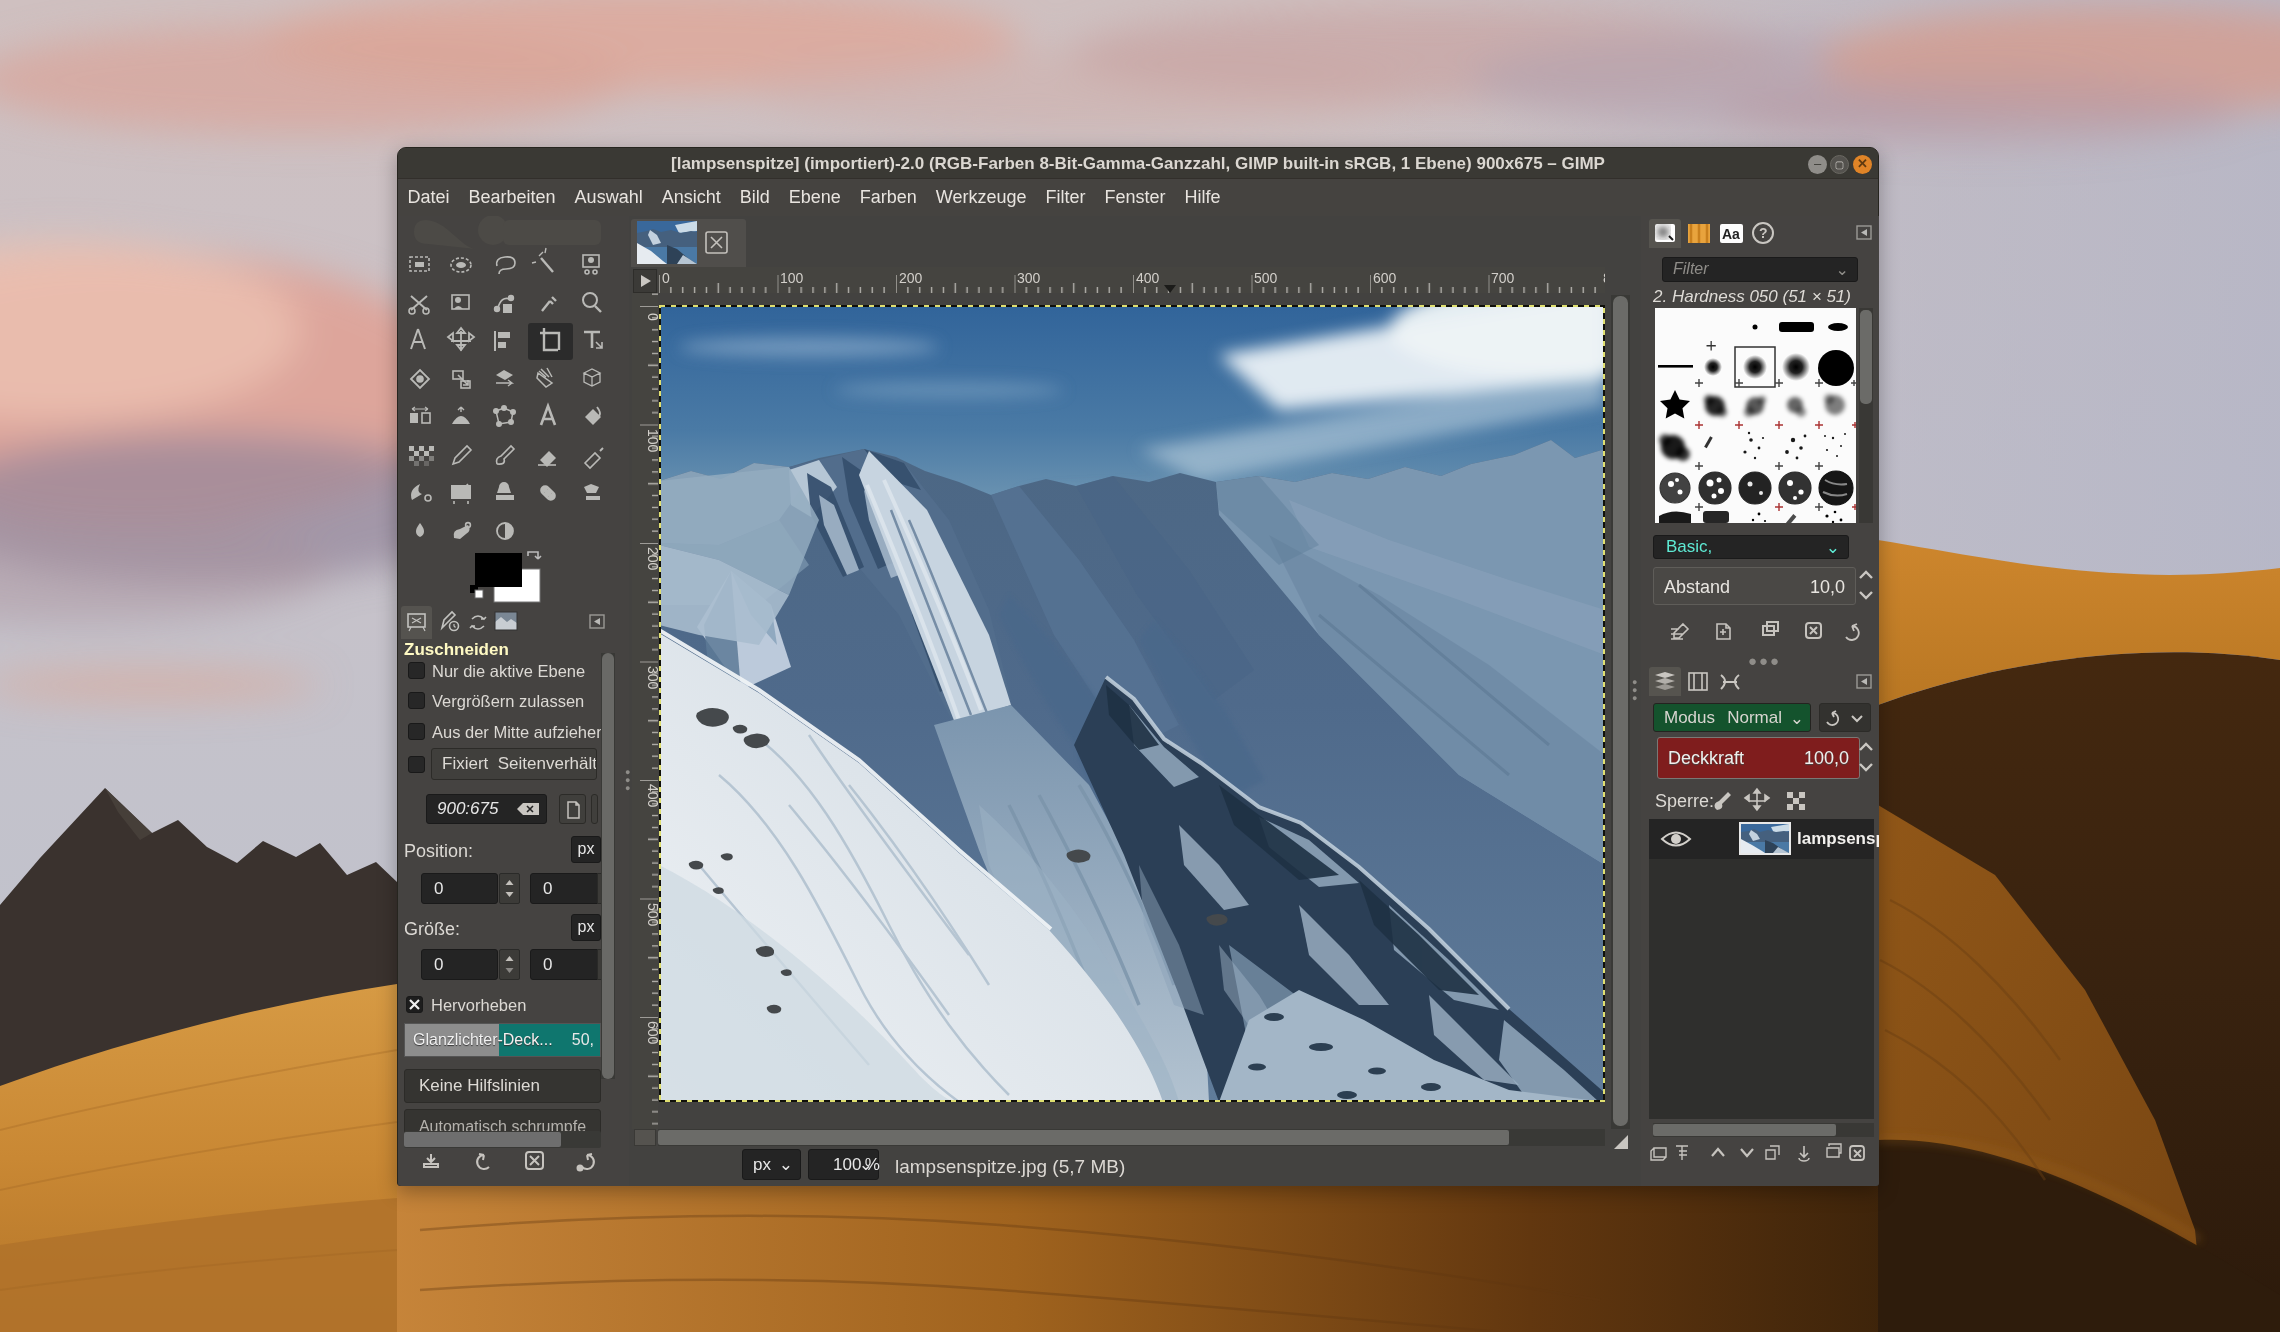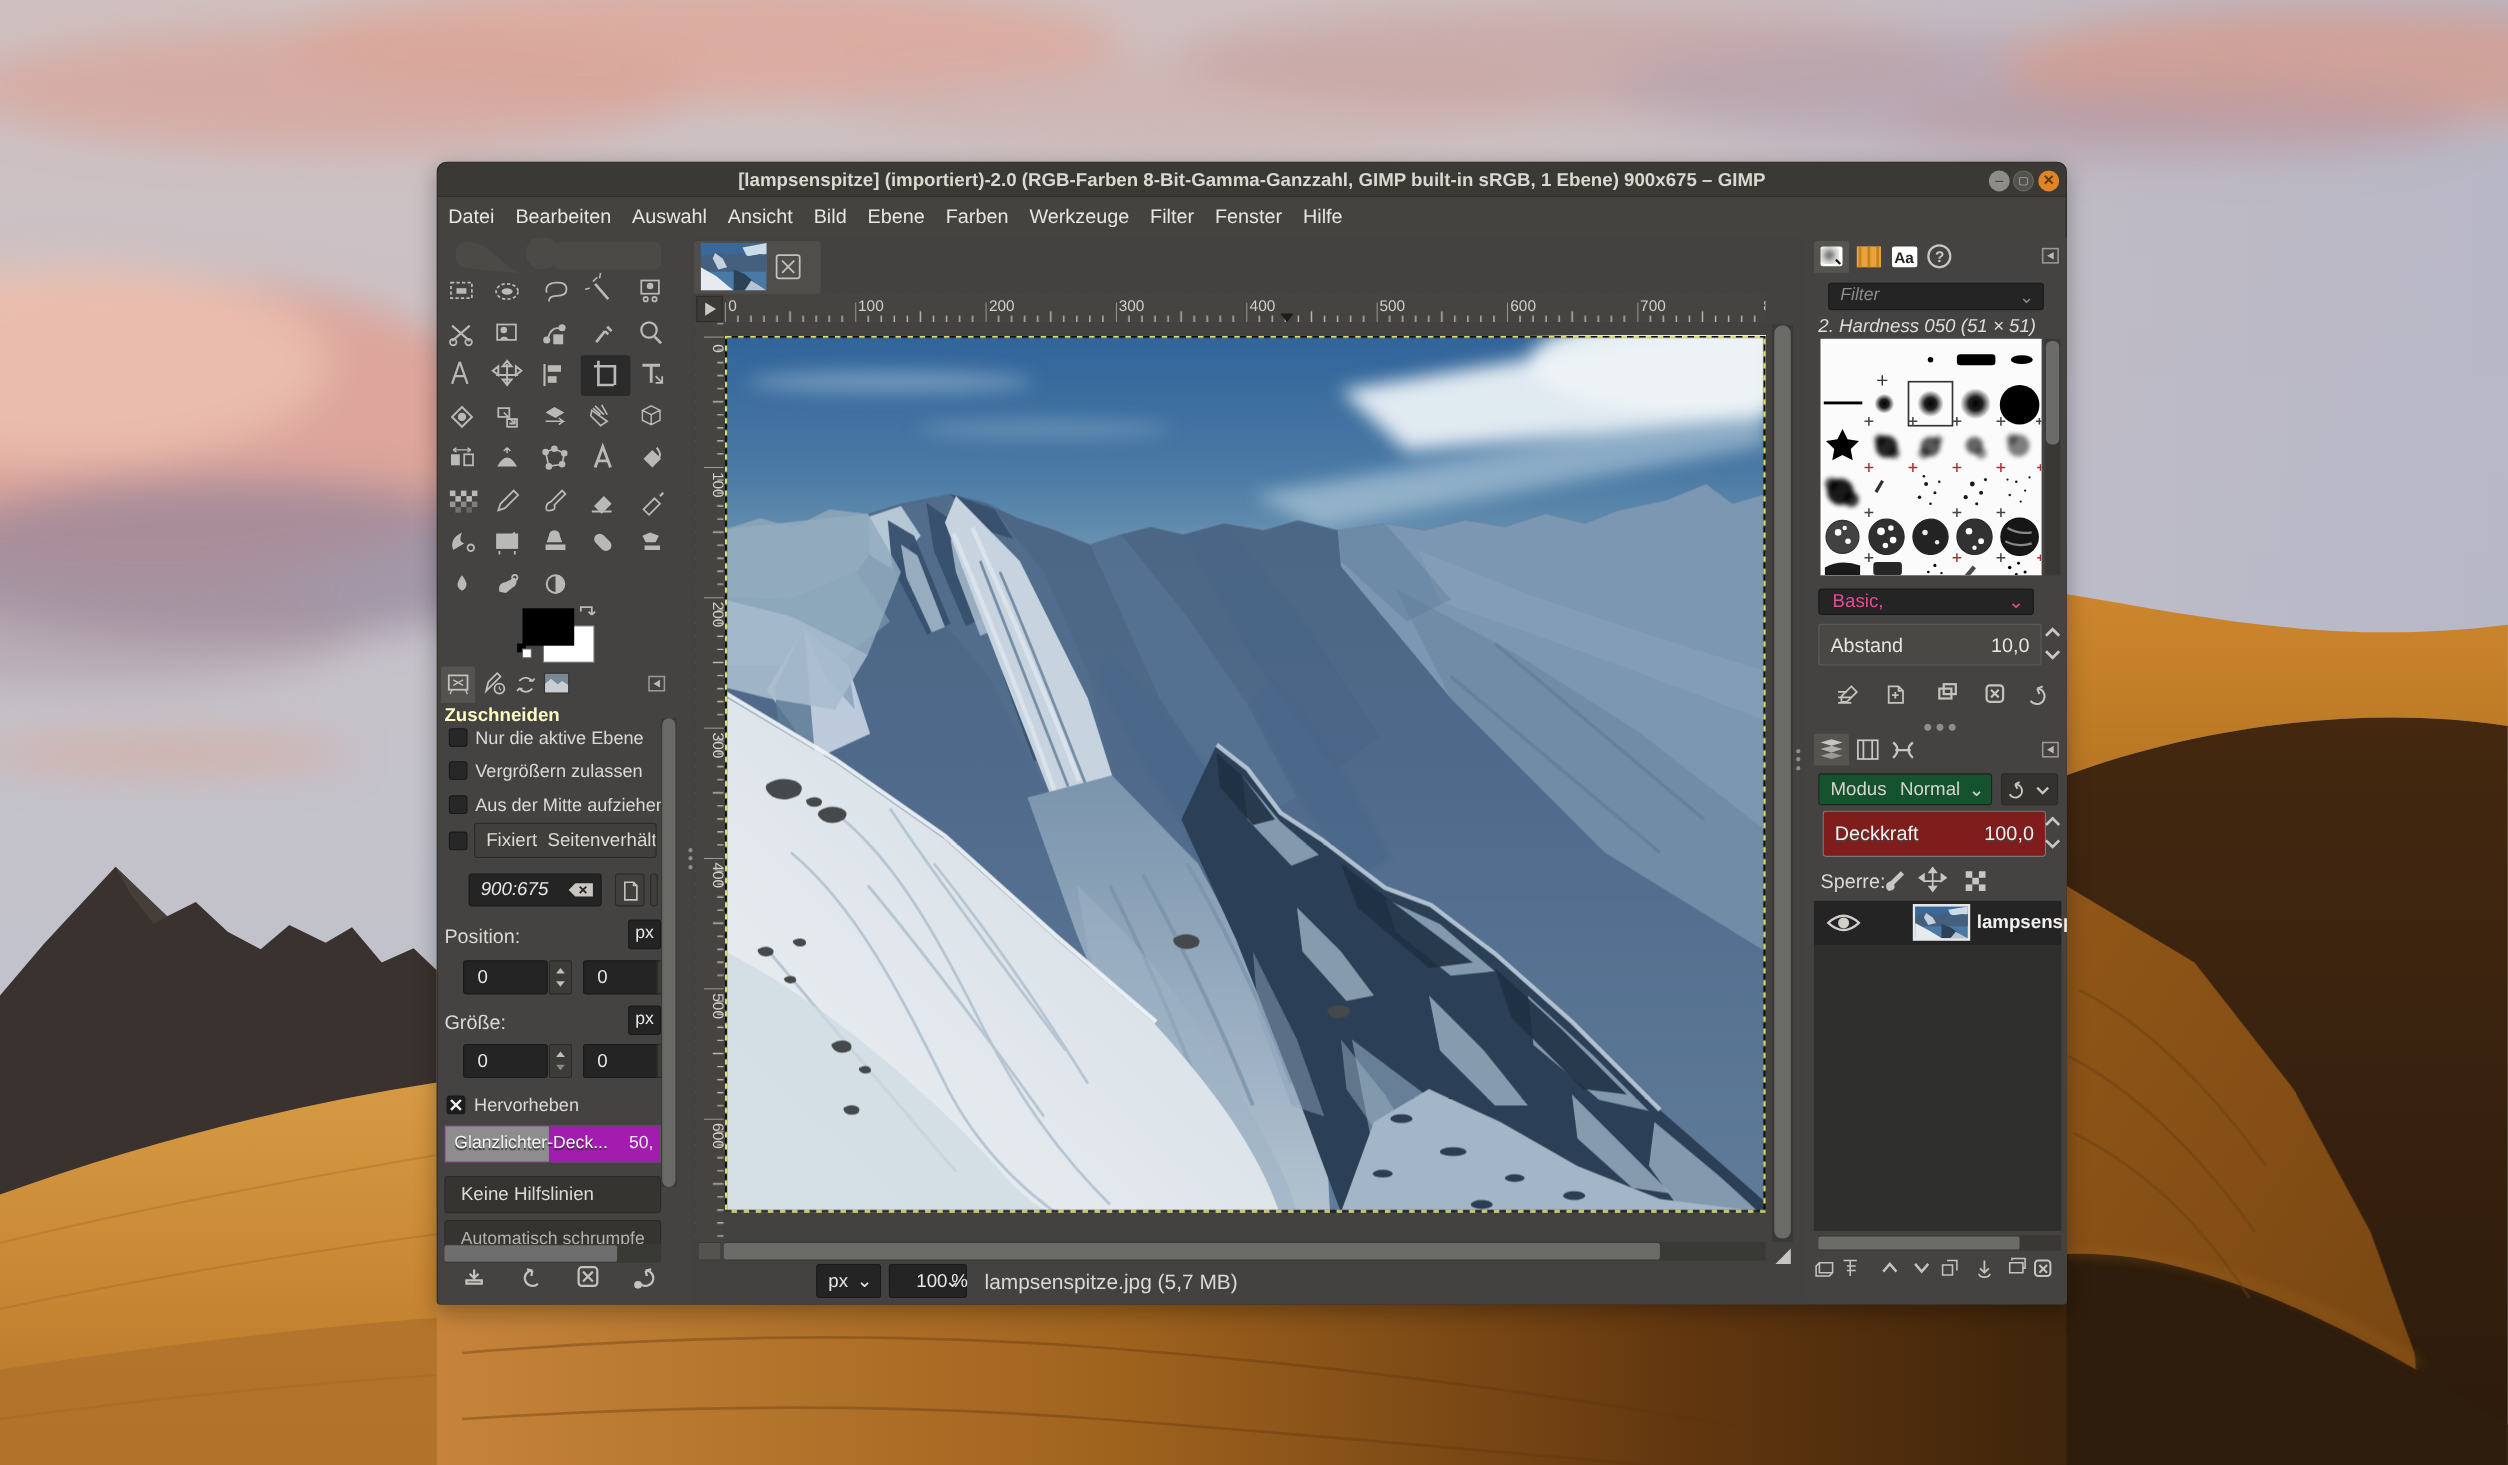--- a/index.html
+++ b/index.html
@@ -335,21 +335,21 @@
         </svg>
       </div>
   <div class="fld" style="left:132px;top:733px;width:71px;height:31px;font-size:17px;padding:5px 0 0 12px">0</div>
   <div class="abs" style="left:199px;top:733px;width:5px;height:31px;background:#3c3b38;border:1px solid #2a2a28"></div>
   <div class="chkbox" style="left:8px;top:780px;background:#1d1d1d">
         <svg width="15" height="15">
           <path d="M3,3 l9,9 M12,3 l-9,9" stroke="#efefef" stroke-width="2.2"></path>
         </svg>
       </div>
   <div class="chklbl" style="left:33px;top:780px">Hervorheben</div>
-  <div class="abs" style="left:6px;top:807px;width:197px;height:34px;background:#a21caf;border:1px solid #555">
+  <div class="abs" style="left:6px;top:807px;width:197px;height:34px;background:#0f766e;border:1px solid #555">
    <div class="abs" style="left:0;top:0;width:94px;height:32px;background:#8d8d8d"></div>
    <div class="abs" style="left:8px;top:7px;font-size:16px;color:#f2f2f2;text-shadow:0 1px 1px #333;white-space:nowrap">Glanzlichter-Deck...</div>
    <div class="abs" style="right:6px;top:7px;font-size:16px;color:#e8e8e8">50,</div>
   </div>
   <div class="btn" style="left:6px;top:853px;width:197px;height:34px;font-size:17px;padding:6px 0 0 14px;background:#353431">Keine Hilfslinien</div>
   <div class="btn" style="left:6px;top:893px;width:197px;height:30px;font-size:16px;text-align:center;padding-top:8px;color:#b5b2ad;background:#353431;border-radius:3px 3px 0 0">Automatisch schrumpfe</div>
   <div class="abs" style="left:6px;top:915px;width:197px;height:17px;background:#393936;border-radius:2px">
    <div class="abs" style="left:0;top:1px;width:157px;height:15px;background:#6e6e6e;border-radius:2px"></div>
       </div>
   <div class="abs" style="left:203px;top:437px;width:14px;height:426px;background:#393936">
@@ -746,21 +746,21 @@
      <path d="M40,199 h8 m-4,-4 v8"></path>
             <path d="M120,199 h8 m-4,-4 v8" stroke="#a33"></path>
             <path d="M160,199 h8 m-4,-4 v8"></path>
             <path d="M197,199 h6 m-3,-3 v6" stroke="#a33"></path>
     </g>
    </svg>
   </div>
   <div class="abs" style="left:218px;top:92px;width:14px;height:215px;background:#393835">
    <div class="abs" style="left:1px;top:2px;width:12px;height:94px;background:#6b6b68;border-radius:5px"></div>
       </div>
-  <div class="fld" style="left:12px;top:319px;width:196px;height:24px;font-size:17px;color:#ec4899;padding:1px 0 0 12px">Basic,<span style="float:right;margin-right:8px">⌄</span></div>
+  <div class="fld" style="left:12px;top:319px;width:196px;height:24px;font-size:17px;color:#5eead4;padding:1px 0 0 12px">Basic,<span style="float:right;margin-right:8px">⌄</span></div>
 
   <div class="abs" style="left:12px;top:351px;width:203px;height:38px;background:#4a4845;border:1px solid #5f5d59;border-radius:3px">
    <div class="abs" style="left:10px;top:9px;font-size:18px;color:#e8e5e0">Abstand</div>
    <div class="abs" style="right:10px;top:9px;font-size:18px;color:#e8e5e0">10,0</div>
   </div>
   <svg width="20" height="40" style="position:absolute;left:215px;top:350px">
         <path d="M4,12 l6,-6 6,6" fill="none" stroke="#cac7c2" stroke-width="2.4"></path>
         <path d="M4,26 l6,6 6,-6" fill="none" stroke="#cac7c2" stroke-width="2.4"></path>
       </svg>
   <svg width="238" height="30" style="position:absolute;left:0;top:400px">

